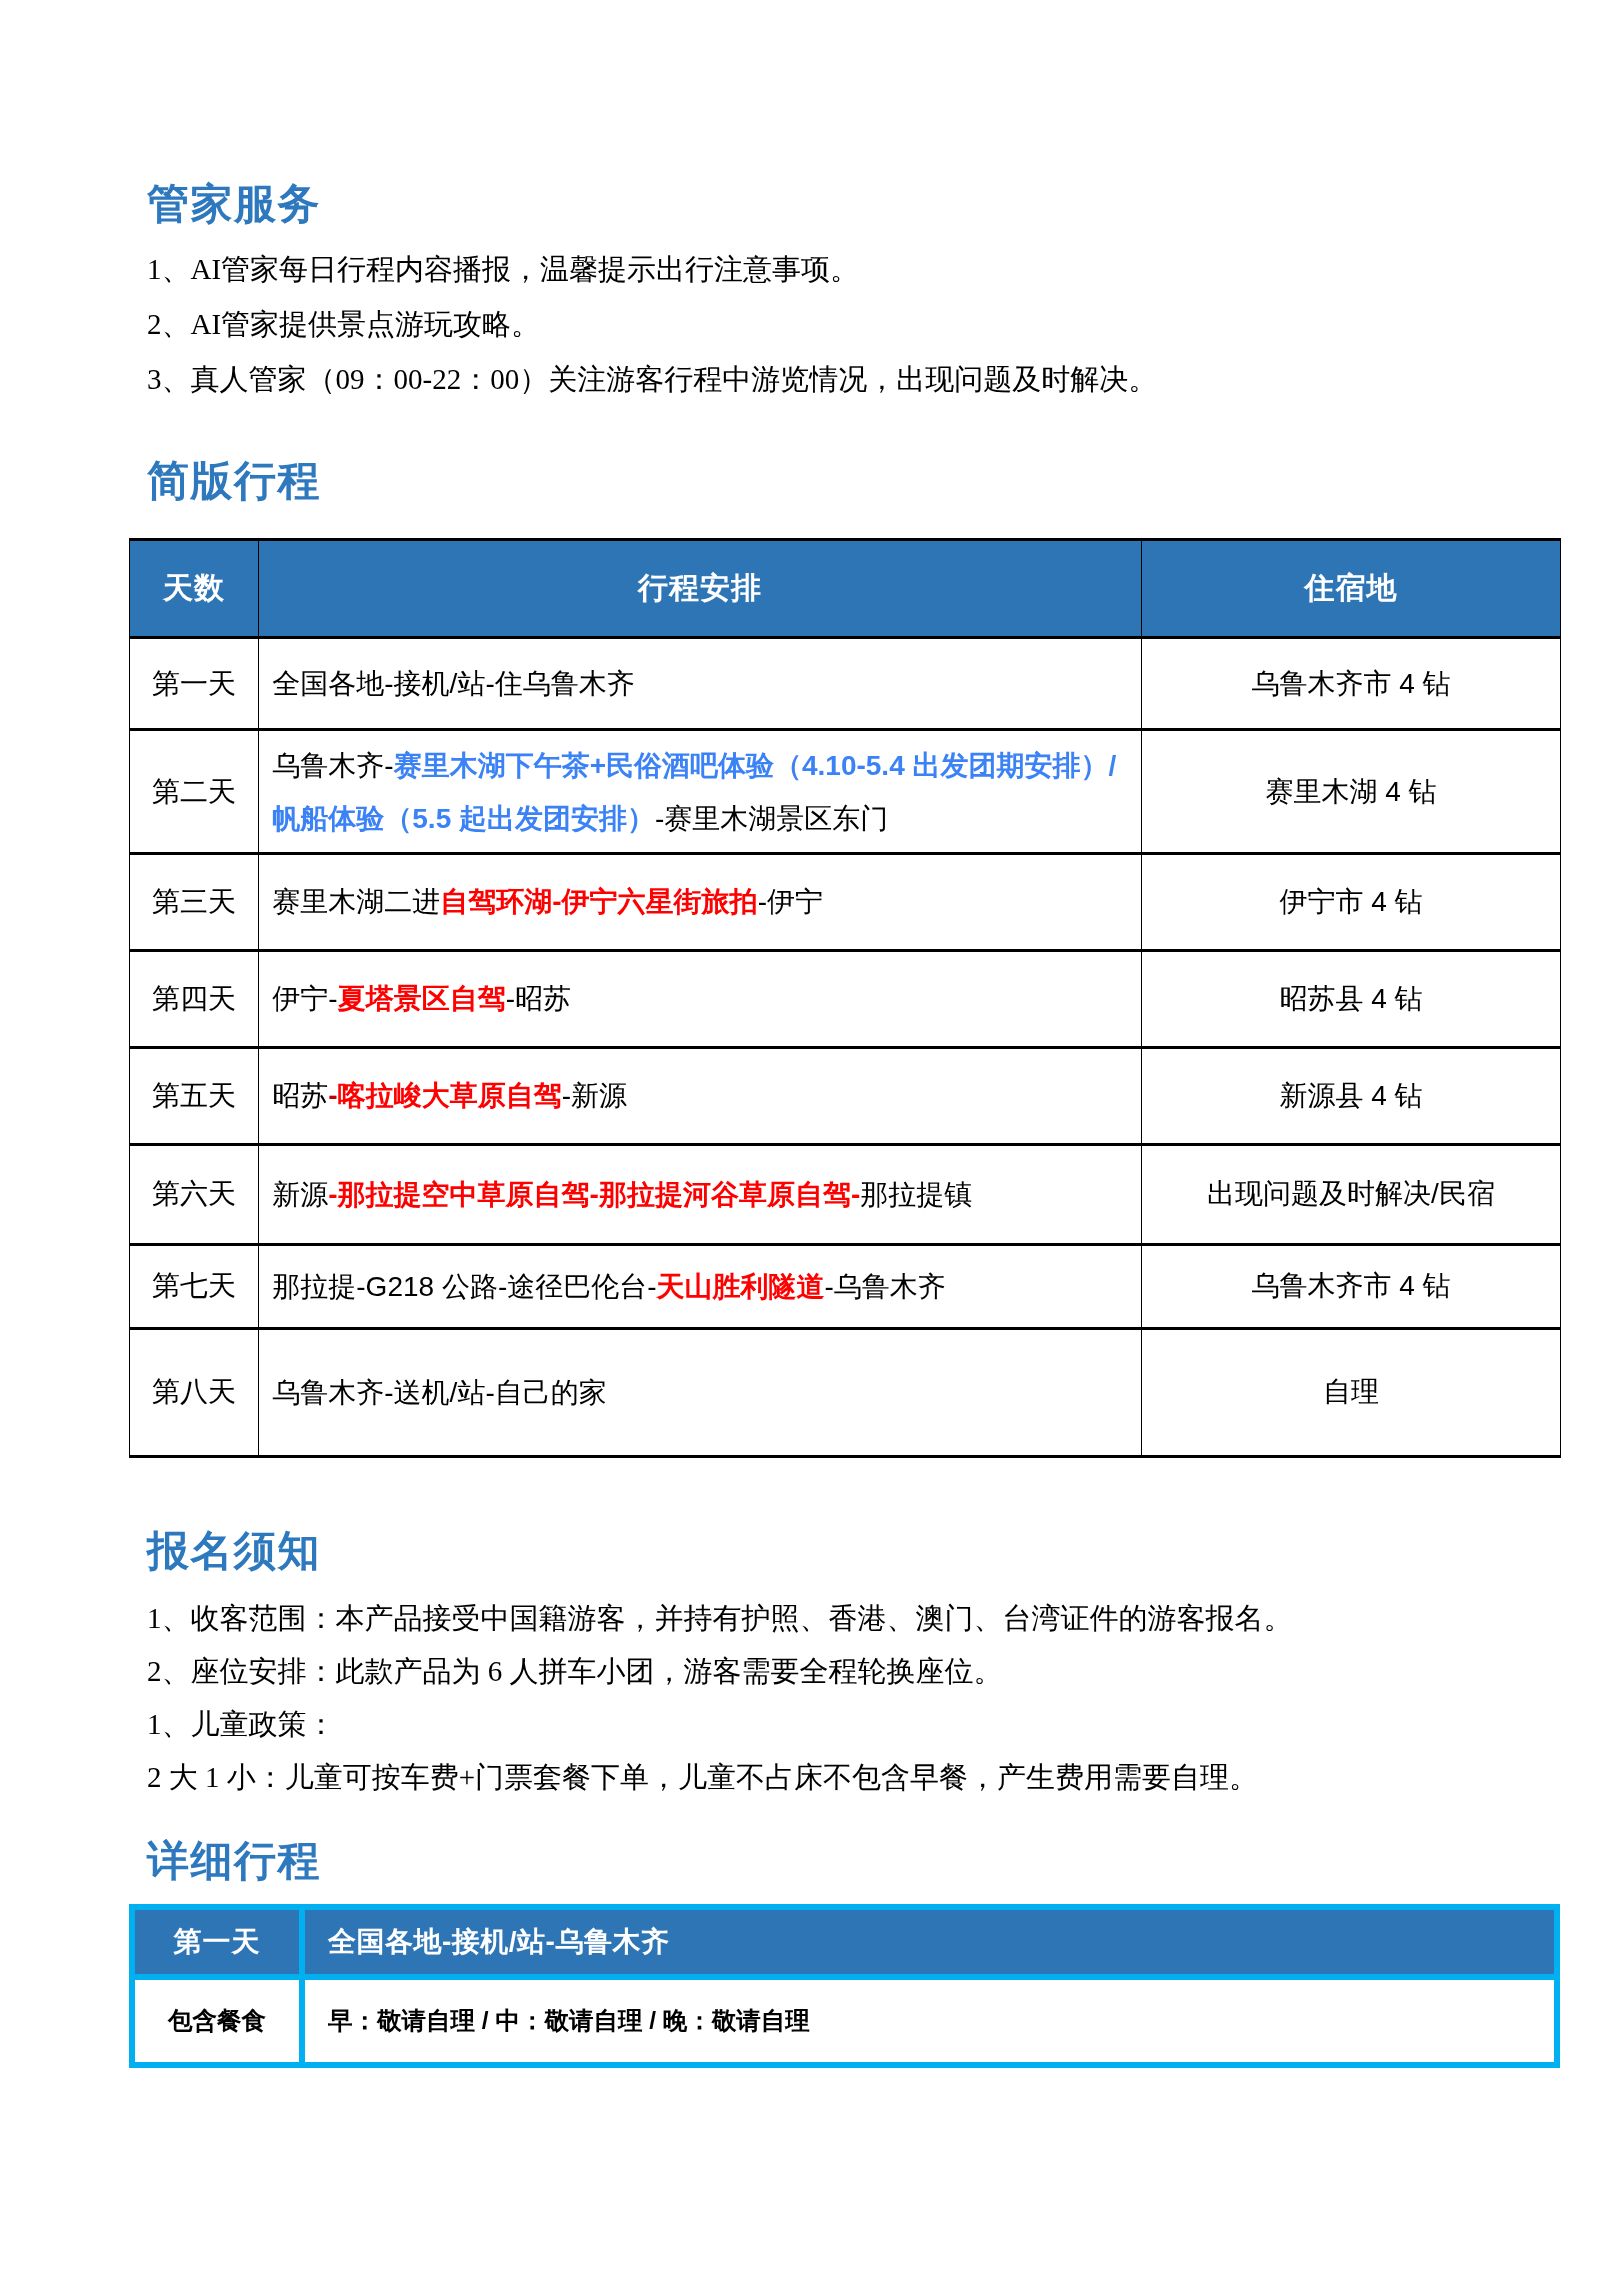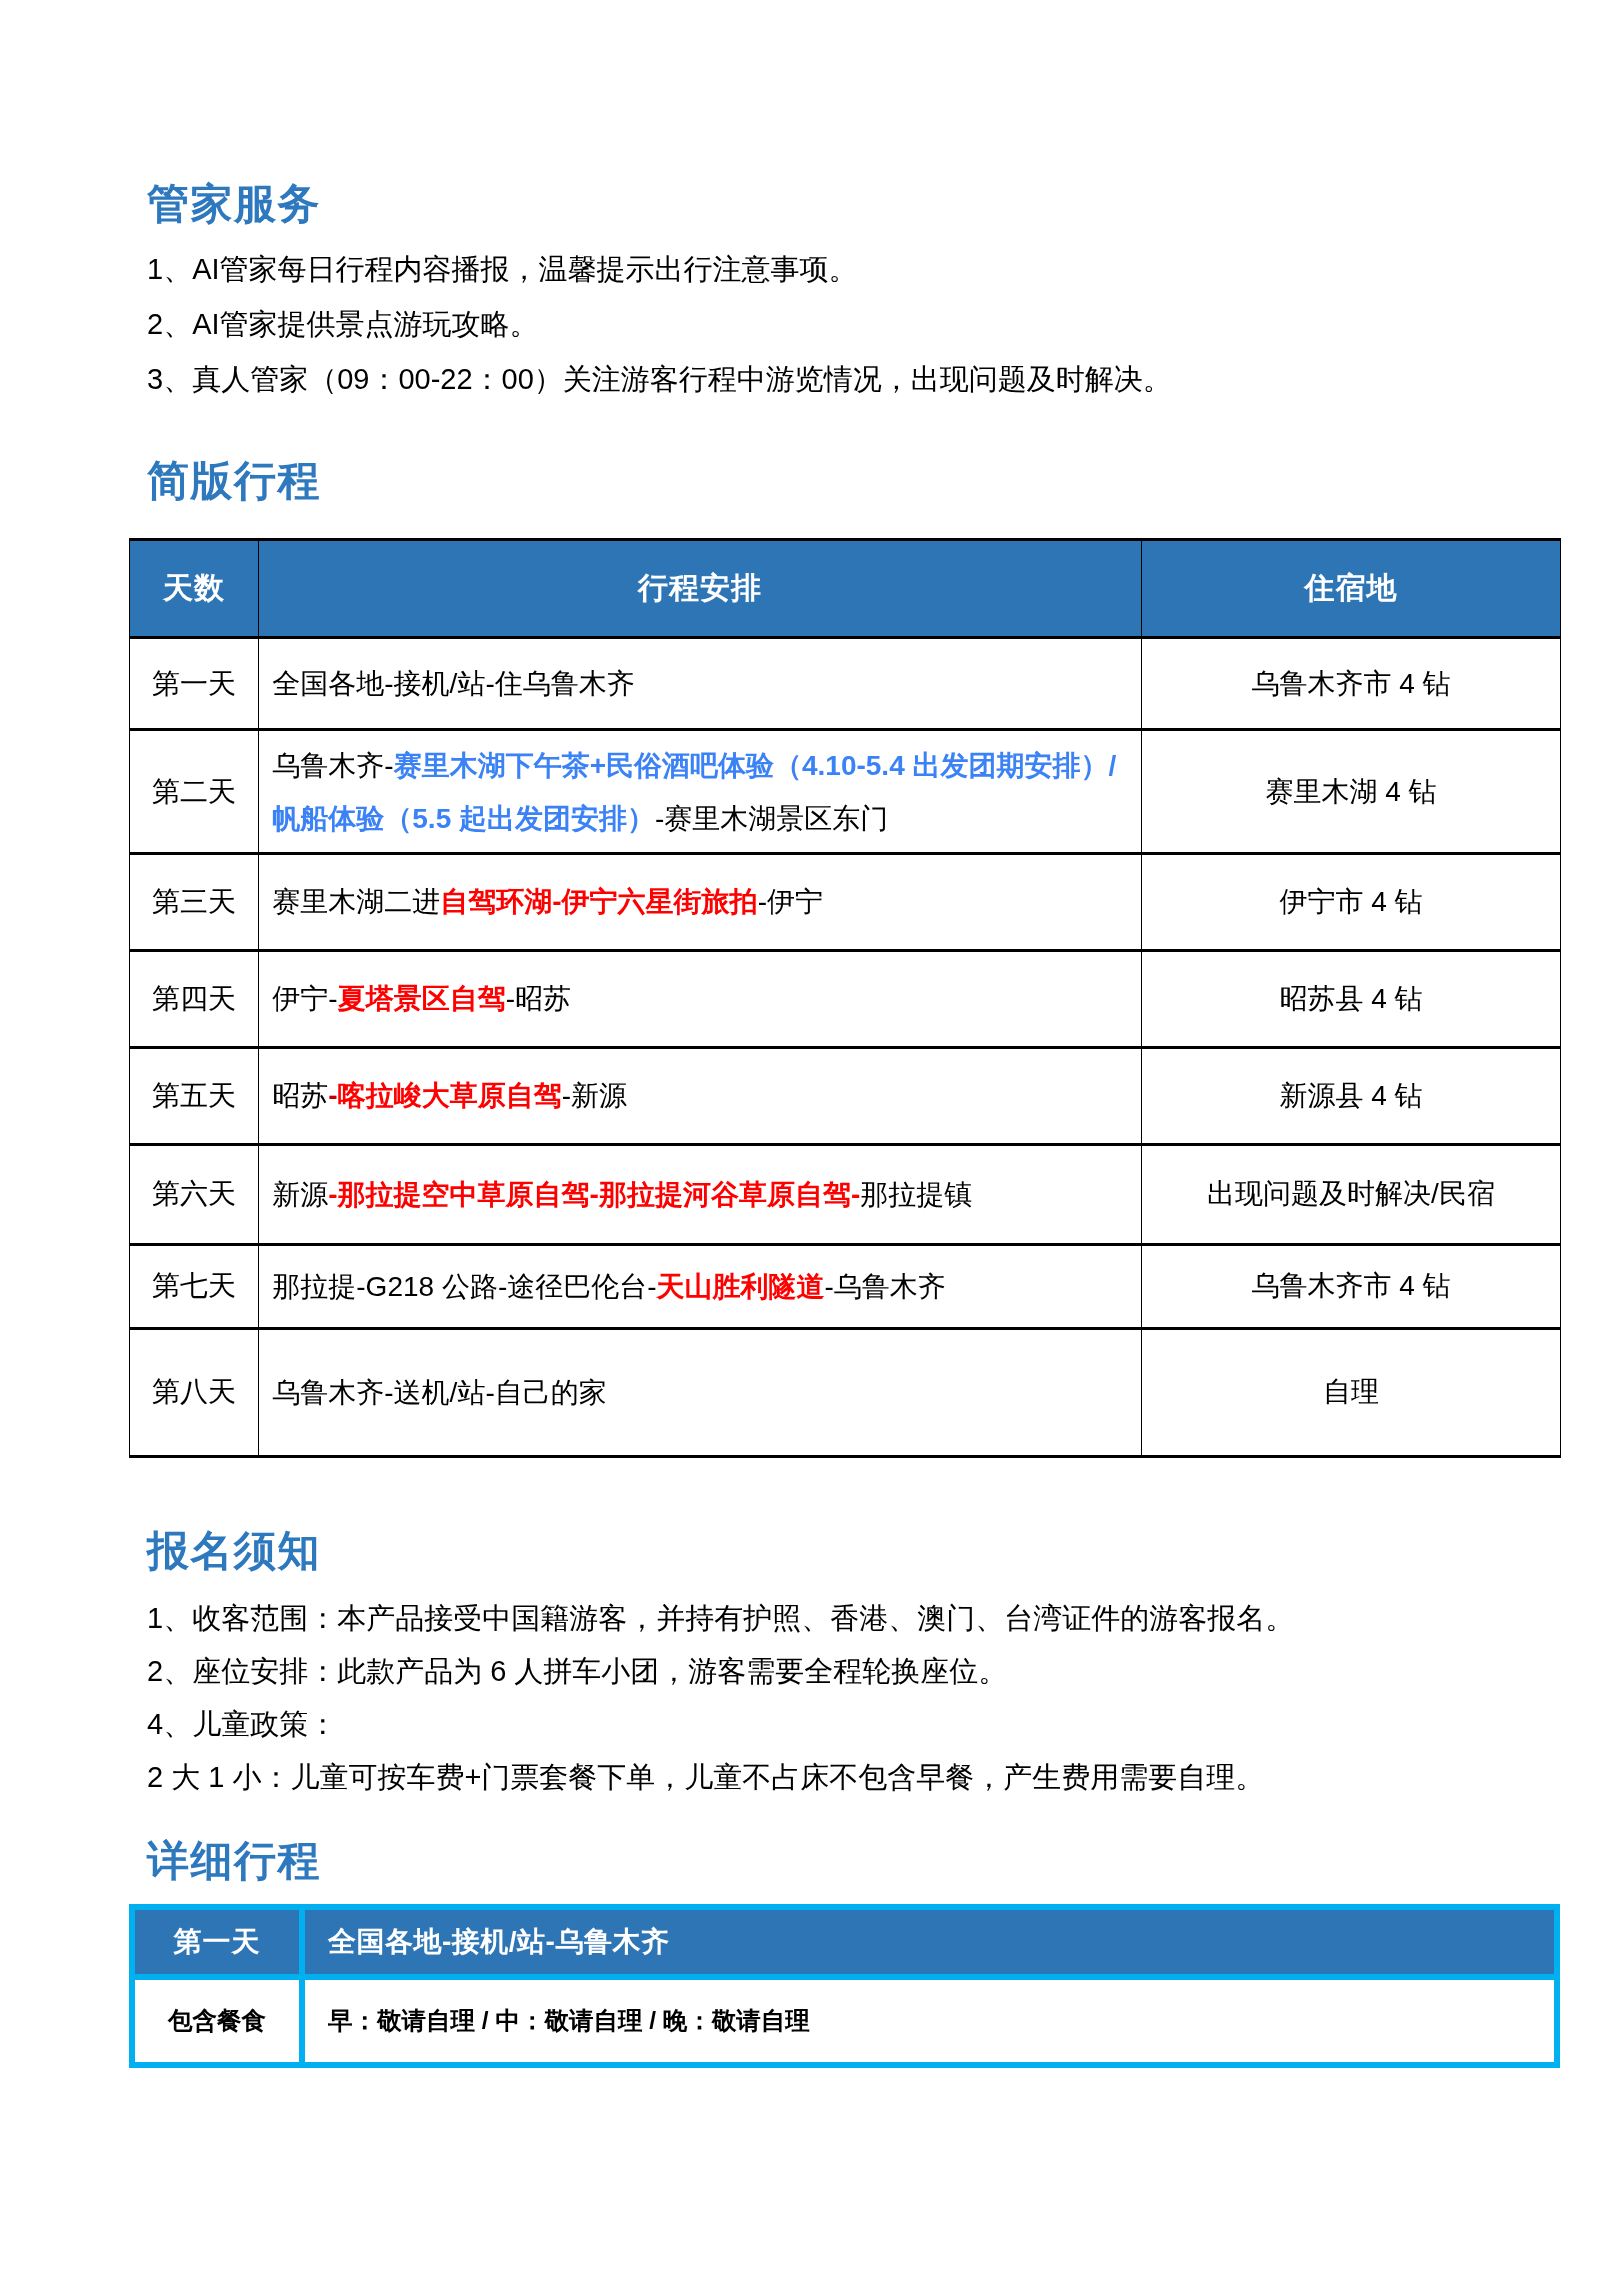--- a/index.html
+++ b/index.html
@@ -21,20 +21,21 @@
     color:var(--heading-blue,#2E75B6);
     letter-spacing:1.5px;
   }
   #butler-title { margin-top:183px;font-family:Liberation Serif, serif; }
   .body-line {
     margin:0 0 0 147px;
     font-size:29px;
     line-height:55px;
     font-weight:normal;
     color:#000;
+    font-family:Liberation Serif, serif;
   }
   .butler-items { margin-top:17.4px; }
   #simple-title { margin-top:53px; }
 
   
   table.simple {
     margin:36px 0 0 129px;
     width:1431px;
     border-collapse:collapse;
     table-layout:fixed;
@@ -190,21 +191,21 @@
         <td class="stay">自理</td>
       </tr>
     </tbody>
   </table>
 
   <h2 class="section-title" id="signup-title">报名须知</h2>
 
   <div class="signup-items">
     <p class="body-line">1、收客范围：本产品接受中国籍游客，并持有护照、香港、澳门、台湾证件的游客报名。</p>
     <p class="body-line">2、座位安排：此款产品为 6 人拼车小团，游客需要全程轮换座位。</p>
-    <p class="body-line">4、儿童政策：</p>
+    <p class="body-line">1、儿童政策：</p>
     <p class="body-line">2 大 1 小：儿童可按车费+门票套餐下单，儿童不占床不包含早餐，产生费用需要自理。</p>
   </div>
 
   <h2 class="section-title" id="detail-title">详细行程</h2>
 
   <table class="detail">
     <colgroup>
         <col class="d-label">
         <col>
       </colgroup>

